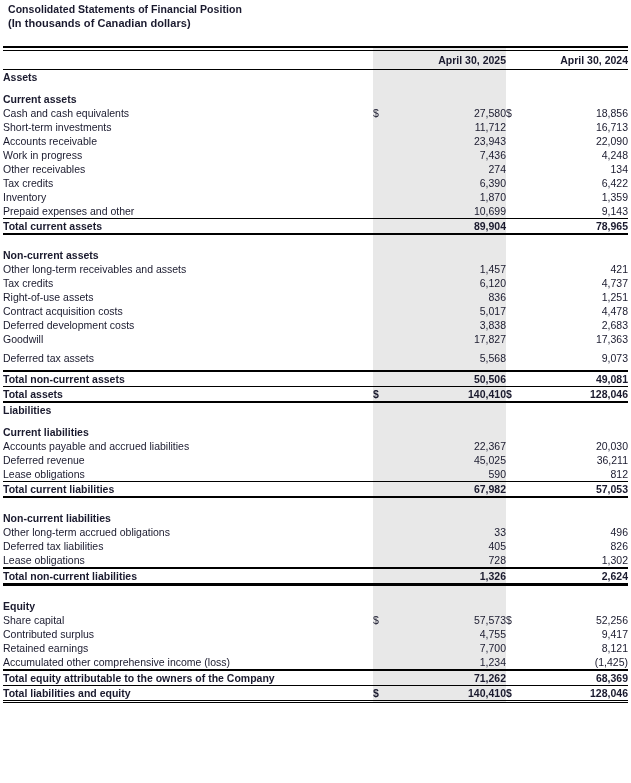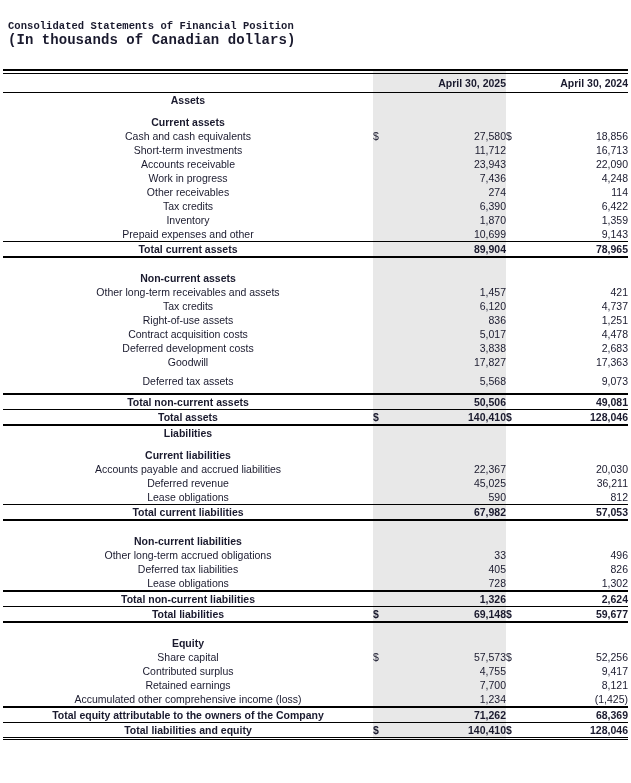--- a/index.html
+++ b/index.html
@@ -18,42 +18,41 @@
 
   .page {
     position: relative;
     width: 631px;
     height: 783px;
     overflow: hidden;
   }
 
   
   .title-block {
-    padding: 19px 0 0 8px;
-    font-family: Liberation Mono, monospace;
+    padding: 2px 0 0 8px;
   }
   .doc-title {
     font-size: 10.5px;
     font-weight: bold;
     letter-spacing: 0.05px;
     line-height: 14px;
     white-space: nowrap;
   }
   .doc-subtitle {
-    font-size: 14px;
+    font-size: 11px;
     font-weight: bold;
     letter-spacing: 0.05px;
     line-height: 14px;
     white-space: nowrap;
   }
 
   
   .stmt-wrap {
     position: relative;
-    margin-top: 22px;
+    margin-top: 16px;
   }
 
   
   .shade-band {
     position: absolute;
     left: 373px;
     width: 133px;
     top: 0;
     bottom: 0;
     background: #e8e8e8;
@@ -78,21 +77,21 @@
   col.c-val2    { width: 106px; }
 
   table.stmt td {
     padding: 0;
     vertical-align: bottom;
     line-height: 14px;
     height: 14px;
     background: transparent;
   }
 
-  td.label   { text-align: center; }
+  td.label   { text-align: left; }
   td.cur     { text-align: left;  padding-left: 6px; font-weight: normal; }
   td.val     { text-align: right; padding-right: 5px; font-variant-numeric: tabular-nums; }
 
   
   .ind0 { padding-left: 6px; }
   .ind1 { padding-left: 16px; }
 
   .bold   { font-weight: bold; }
 
   
@@ -207,21 +206,21 @@
           <td class="cur"></td>
           <td class="val">7,436</td>
           <td class="cur"></td>
           <td class="val">4,248</td>
         </tr>
         <tr>
           <td class="label ind1">Other receivables</td>
           <td class="cur"></td>
           <td class="val">274</td>
           <td class="cur"></td>
-          <td class="val">114</td>
+          <td class="val">134</td>
         </tr>
         <tr>
           <td class="label ind1">Tax credits</td>
           <td class="cur"></td>
           <td class="val">6,390</td>
           <td class="cur"></td>
           <td class="val">6,422</td>
         </tr>
         <tr>
           <td class="label ind1">Inventory</td>
@@ -448,27 +447,20 @@
           <td class="label ind0">Total non-current liabilities</td>
           <td class="cur"></td>
           <td class="val">1,326</td>
           <td class="cur"></td>
           <td class="val">2,624</td>
         </tr>
         <tr class="rule">
             <td class="rule-thin" colspan="5"></td>
           </tr>
 
-        <tr class="total">
-          <td class="label ind0">Total liabilities</td>
-          <td class="cur bold">$</td>
-          <td class="val">69,148</td>
-          <td class="cur bold">$</td>
-          <td class="val">59,677</td>
-        </tr>
         <tr class="rule">
             <td class="rule-thick" colspan="5"></td>
           </tr>
 
         <tr class="spacer">
             <td colspan="5"></td>
           </tr>
         <tr class="spacer-sm">
             <td colspan="5"></td>
           </tr>

